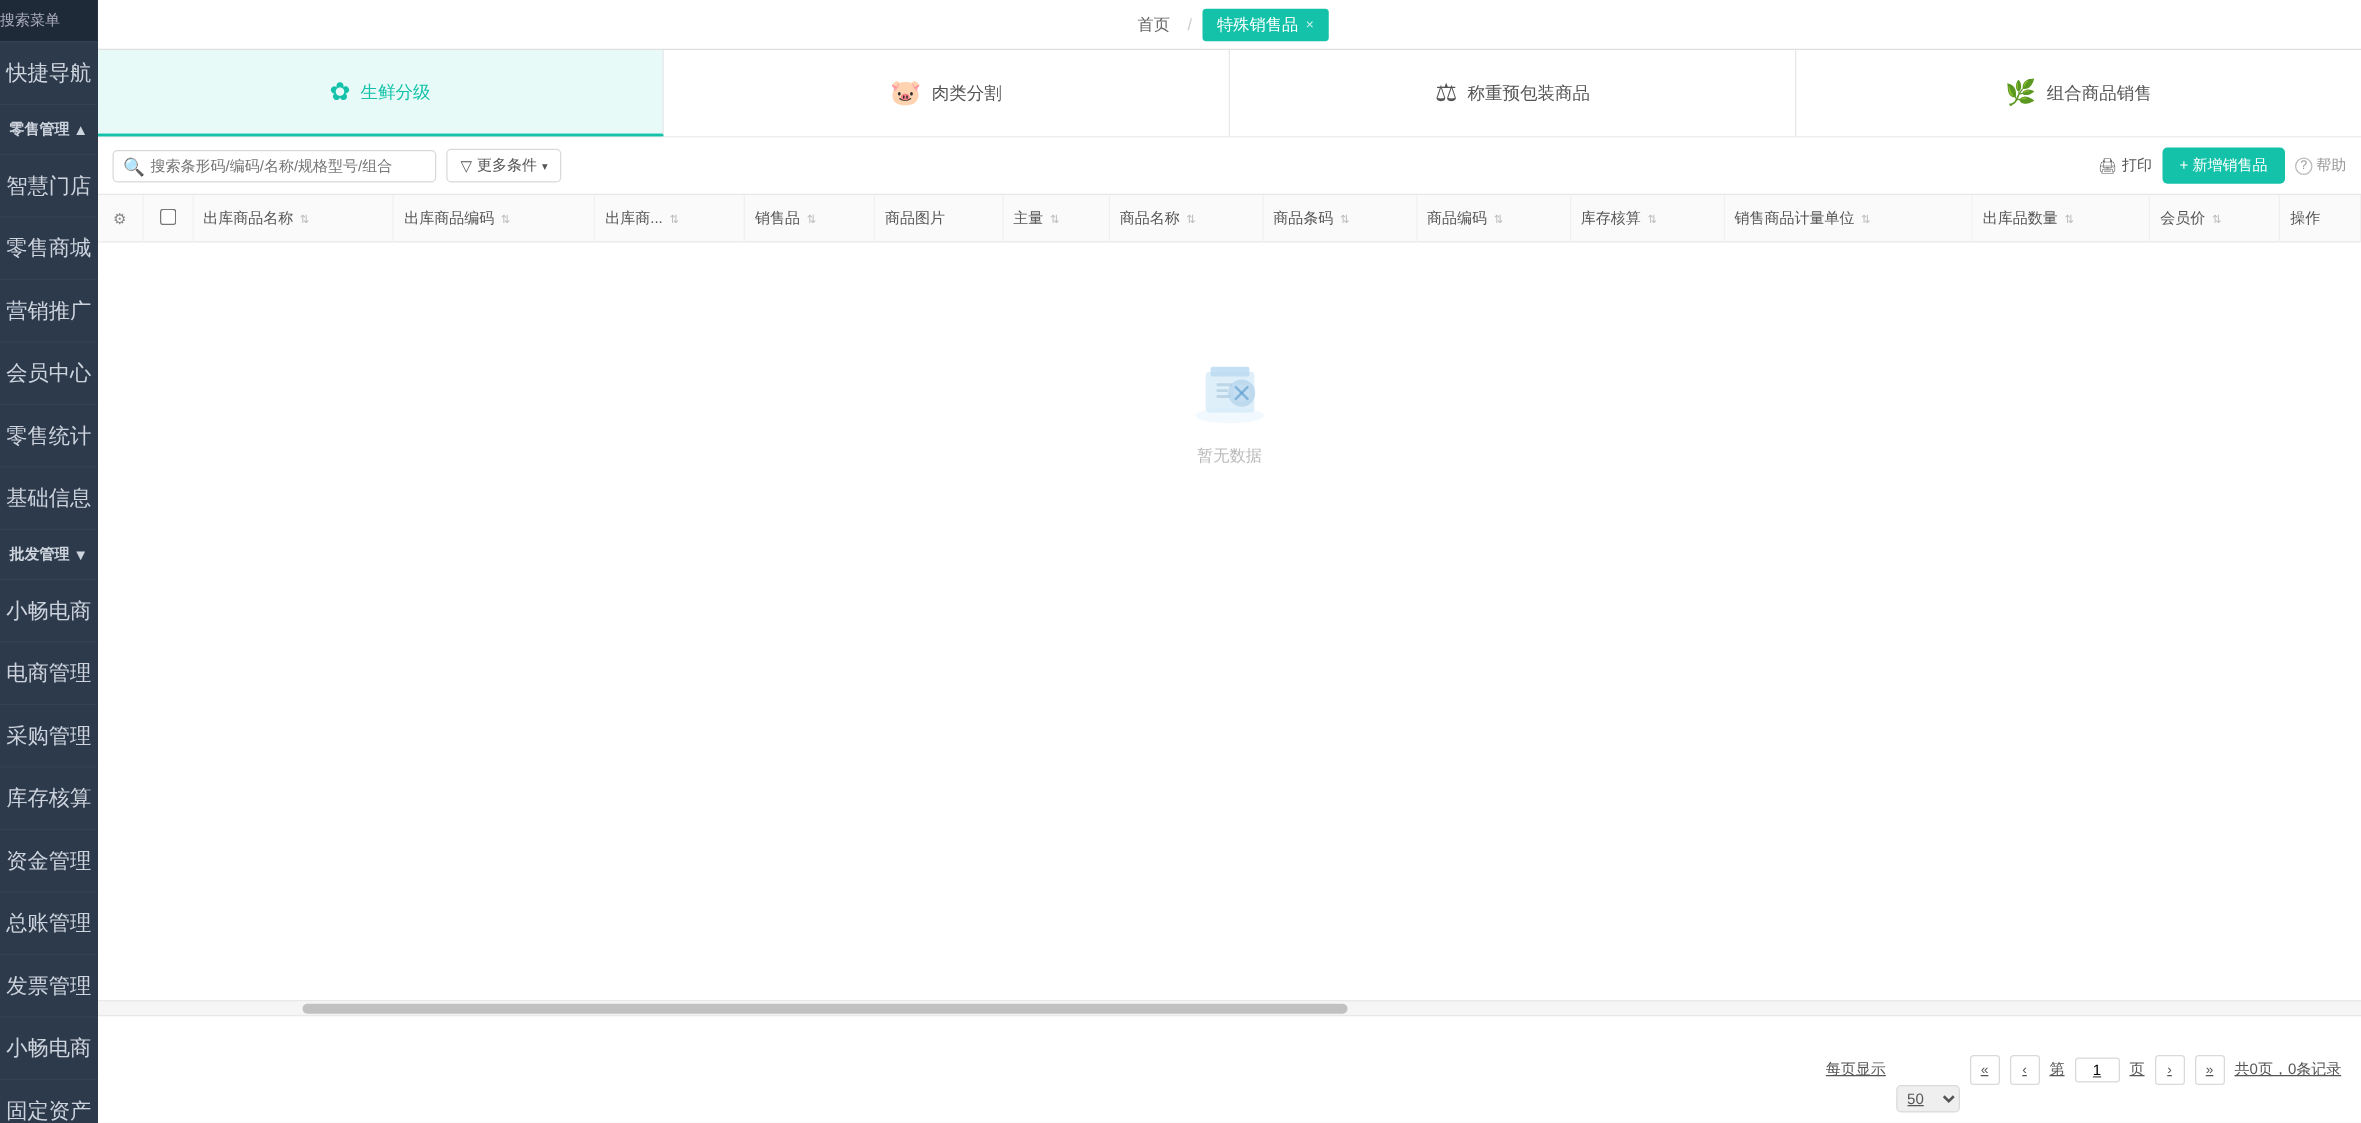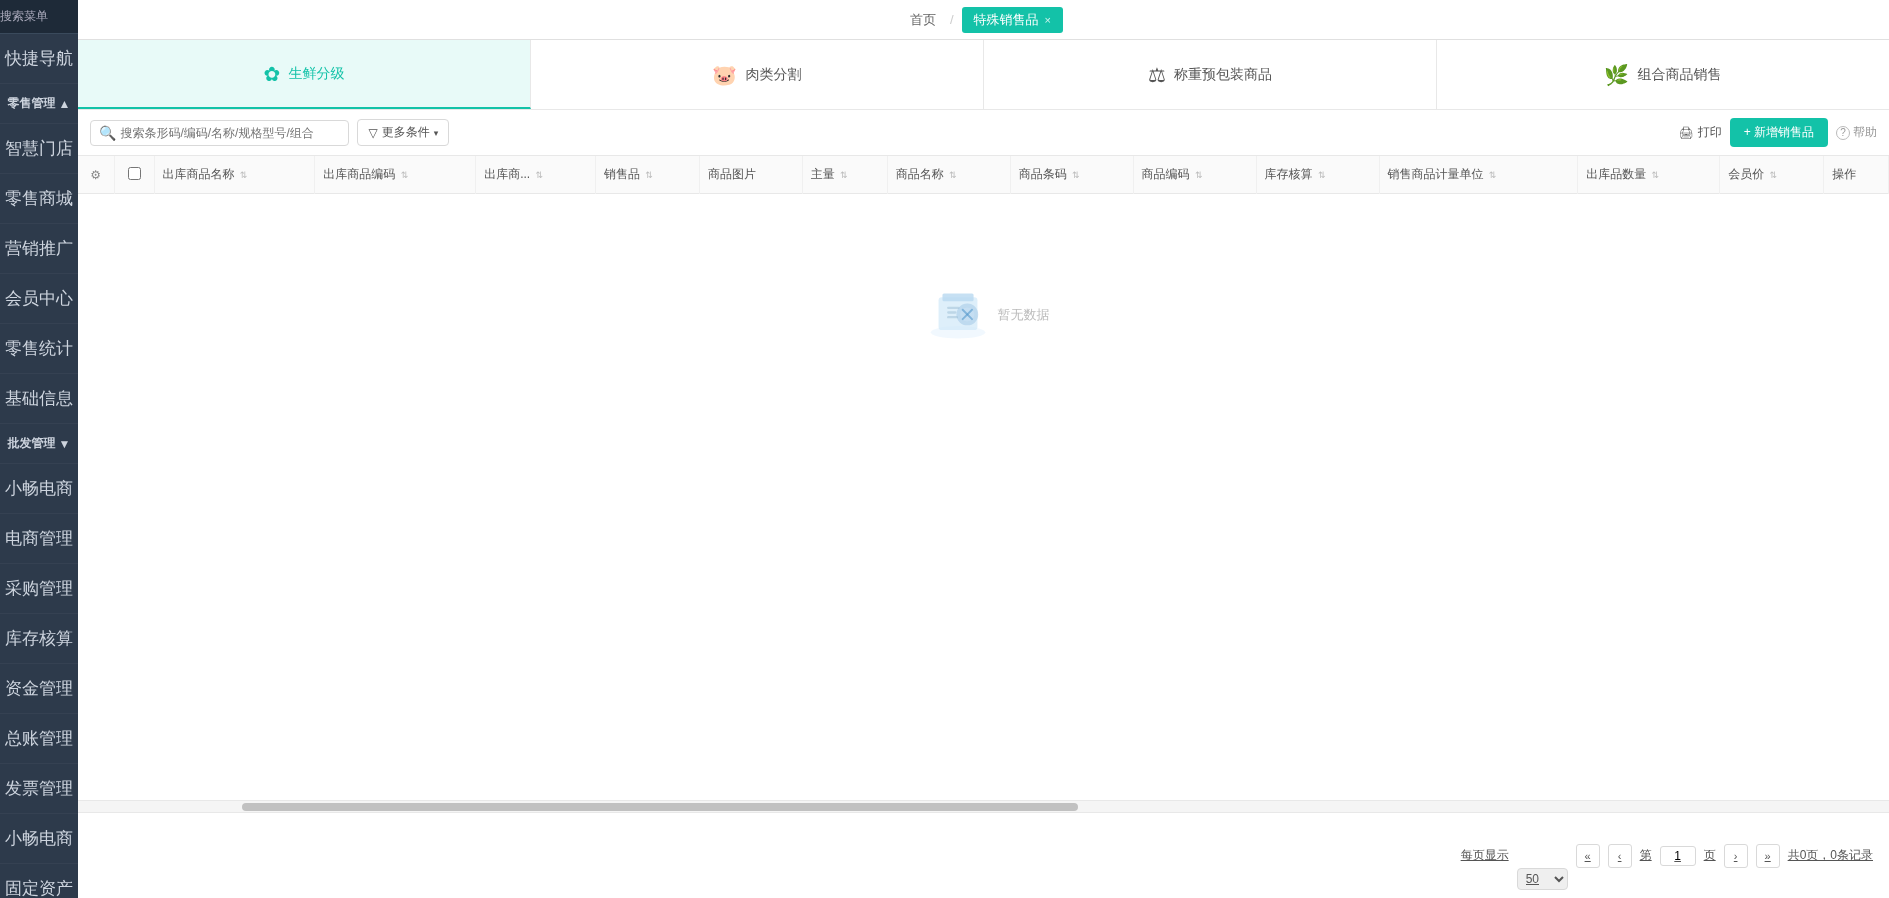--- a/index.html
+++ b/index.html
@@ -222,21 +222,21 @@
       border-right: 1px solid #f0f0f0;
       position: relative;
     }
     th .sort-arrows { color: #bbb; font-size: 9px; margin-left: 2px; }
     .th-checkbox { width: 40px; text-align: center; }
     .th-gear { width: 36px; text-align: center; }
 
     
     #empty-state {
       display: flex;
-      flex-direction: row;
+      flex-direction: column;
       align-items: center;
       justify-content: center;
       padding: 80px 0;
     }
     .empty-icon {
       width: 80px;
       height: 70px;
       margin-bottom: 12px;
     }
     .empty-text { color: #bbb; font-size: 13px; }

